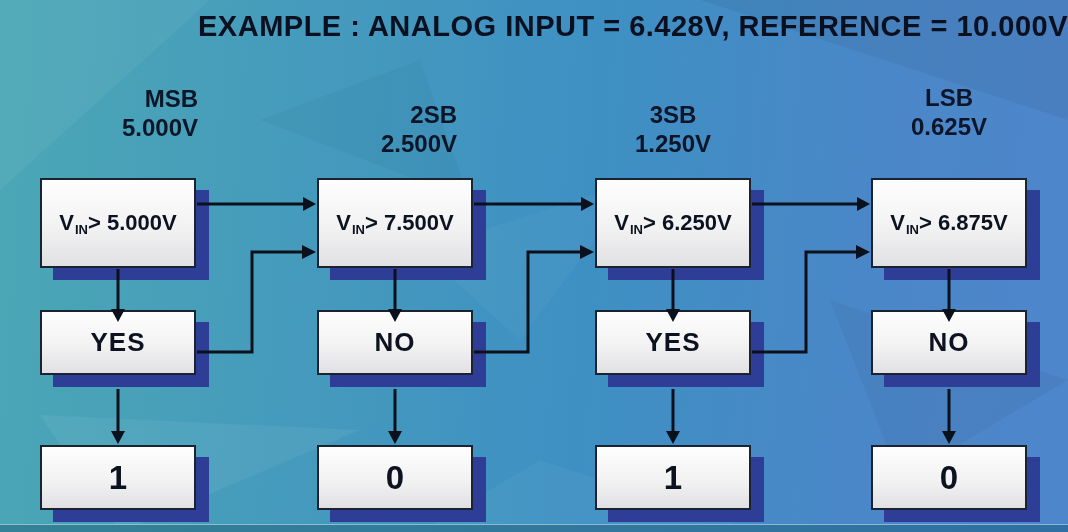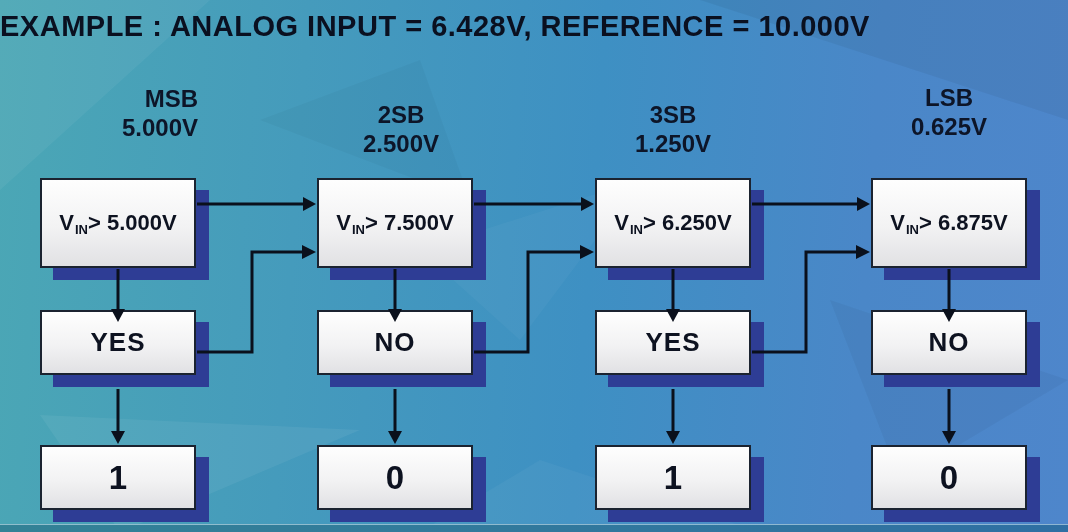--- a/index.html
+++ b/index.html
@@ -10,32 +10,32 @@
     background:linear-gradient(94deg,#4BA7B5 0%,#459BBC 28%,#3E90C3 55%,#4A87C8 80%,#4E86CB 100%);
     font-family:"Liberation Sans", sans-serif;
     color:#0D1528;
   }
   .facets, .arrows {
     position:absolute; left:0; top:0; width:1068px; height:532px;
     pointer-events:none;
   }
   .title {
     position:absolute; top:10px; left:0; width:100%;
-    text-align:left;
+    text-align:right;
     font-size:29px; font-weight:bold; letter-spacing:0.5px;
     color:#0A1020;
   }
   .col-header {
     position:absolute; width:160px;
     text-align:center; font-weight:bold;
     font-size:24px; line-height:29px;
     color:#0D1528;
   }
   .hdr-1 { left:38px;  top:84px;text-align:right;  }
-  .hdr-2 { left:321px; top:100px; }
+  .hdr-2 { left:297px; top:100px;text-align:right; }
   .hdr-3 { left:593px; top:100px; }
   .hdr-4 { left:869px; top:83px; }
   .box {
     position:absolute; box-sizing:border-box;
     width:156px;
     background:linear-gradient(180deg,#FEFEFE 0%,#F2F2F3 55%,#E1E1E4 100%);
     border:2px solid #1B2330;
     box-shadow:13px 12px 0 0 #2E3D95;
     display:flex; align-items:center; justify-content:center;
     font-weight:bold; color:#0D1220;

